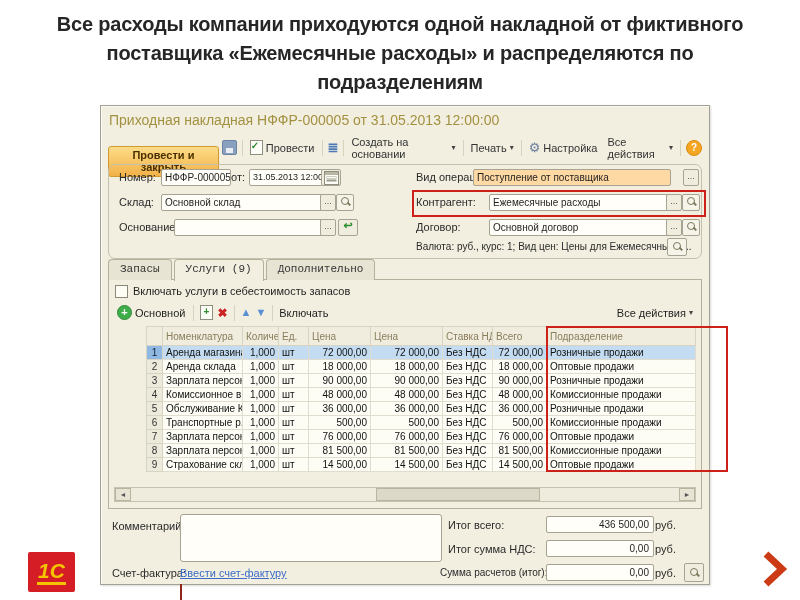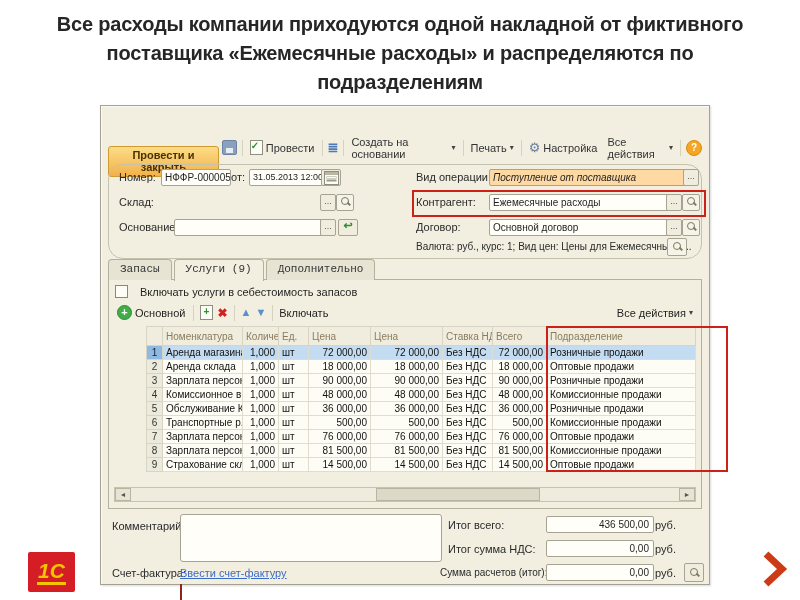--- a/index.html
+++ b/index.html
@@ -44,39 +44,39 @@
   .ic-mag::before{content:"";position:absolute;left:1px;top:1px;width:6px;height:6px;border:1.5px solid #7a7a5e;border-radius:50%;}
   .ic-mag::after{content:"";position:absolute;left:7px;top:7px;width:4px;height:1.5px;background:#7a7a5e;transform:rotate(45deg);}
   .ic-cal{width:13px;height:12px;background:#fdfdf8;border:1px solid #8f8f80;position:relative;}
   .ic-cal::before{content:"";position:absolute;left:0;top:0;right:0;height:3px;background:#b9b6a4;}
   .ic-cal::after{content:"";position:absolute;left:2px;top:5px;right:2px;height:1px;
     box-shadow:0 0 0 0.5px #9a9a8a, 0 3px 0 0.5px #9a9a8a;}
   .ic-undo{color:#2f8f2f;font-weight:bold;font-size:11px;line-height:11px;}
 
   
   .form-panel{position:absolute;left:7px;top:58px;right:7px;height:93px;
-    border:1px solid #c4c1ad;border-radius:15px;font-size:11px;}
+    border:1px solid #c4c1ad;border-radius:7px;font-size:11px;}
   .fld-label{position:absolute;color:#2a2a2a;white-space:nowrap;}
   .fld{position:absolute;height:15px;background:#fffef8;border:1px solid #a6a392;border-radius:2px;
     font-size:10px;line-height:15px;padding:0 3px;white-space:nowrap;overflow:hidden;}
   .fld-orange{background:#ffd9a3;}
   .mini-btn{position:absolute;height:15px;background:#f0edde;border:1px solid #a6a392;border-radius:2px;
     font-size:9px;line-height:13px;text-align:center;color:#555;}
   .mini-btn-flat{background:#f6f4e8;}
   .red-box{position:absolute;border:2px solid #cc2018;pointer-events:none;}
   .currency-info{position:absolute;font-size:10px;color:#2a2a2a;white-space:nowrap;}
 
   
   .tabstrip{position:absolute;left:7px;top:153px;height:21px;display:flex;gap:2px;font-size:11px;z-index:2;}
   .tab{background:#e7e4d4;border:1px solid #b3b09c;border-bottom:none;border-radius:4px 4px 0 0;
     padding:3px 11px 2px;color:#333;font-family:Liberation Mono, monospace;}
   .tab.active{background:#f2efe1;position:relative;margin-bottom:-1px;padding-bottom:3px;}
   .tab-panel{position:absolute;left:7px;top:173px;right:7px;height:228px;border:1px solid #b3b09c;background:#f2efe1;z-index:1;}
 
-  .chk-row{position:absolute;left:6px;top:5px;display:flex;align-items:center;gap:12px;font-size:11px;}
+  .chk-row{position:absolute;left:6px;top:5px;display:flex;align-items:flex-start;gap:5px;font-size:11px;}
   .checkbox{width:11px;height:11px;background:#fdfcf5;border:1px solid #8a8878;flex:none;}
   .actions-row{position:absolute;left:6px;top:24px;right:6px;display:flex;align-items:center;gap:4px;font-size:11px;}
 
   
   .table-wrap{position:absolute;left:5px;top:46px;right:5px;margin-left:32px;}
   table{border-collapse:collapse;width:100%;table-layout:fixed;font-size:10px;}
   th{background:#f0edde;color:#8a7c5c;font-weight:normal;text-align:left;
      border:1px solid #d7d4c4;padding:2px 3px;height:14px;white-space:nowrap;overflow:hidden;}
   td{background:#fdfdf6;border:1px solid #e0ddcf;padding:0 3px;height:13px;white-space:nowrap;overflow:hidden;color:#111;}
   td.num{background:#eceadb;border-color:#d7d4c4;text-align:center;color:#333;}
@@ -109,20 +109,21 @@
     border-bottom:3px solid #f5c400;line-height:22px;padding:0 1px;}
   .next-arrow{position:absolute;right:12px;top:549px;width:28px;height:40px;}
 </style>
 </head>
 <body>
 
 <div class="slide-title">Все расходы компании приходуются одной накладной от фиктивного поставщика «Ежемесячные расходы» и распределяются по подразделениям</div>
 
 <div class="win">
 
+  <div class="titlebar">Приходная накладная НФФР-000005 от 31.05.2013 12:00:00</div>
 
   <div class="toolbar">
     <button class="btn-primary">Провести и закрыть</button>
     <span class="ic ic-floppy"></span>
     <span class="sep"></span>
     <span class="tb-item">
       <span class="ic ic-doc"></span>
       <span>Провести</span>
     </span>
     <span class="sep"></span>
@@ -153,30 +154,31 @@
 
   <div class="form-panel">
 
     <span class="fld-label" style="left:10px;top:6px;">Номер:</span>
     <span class="fld" style="left:52px;top:4px;width:62px;">НФФР-000005</span>
     <span class="fld-label" style="left:122px;top:6px;">от:</span>
     <span class="fld" style="left:140px;top:4px;width:66px;font-size:9px;">31.05.2013 12:00:00</span>
     <span class="mini-btn" style="left:212px;top:4px;width:18px;"><span class="ic ic-cal" style="margin-top:1px;"></span></span>
 
     <span class="fld-label" style="left:10px;top:31px;">Склад:</span>
+    <span class="fld" style="left:52px;top:29px;width:156px;">Основной склад</span>
     <span class="mini-btn" style="left:211px;top:29px;width:14px;">...</span>
     <span class="mini-btn mini-btn-flat" style="left:227px;top:29px;width:16px;"><span class="ic ic-mag" style="margin-top:1px;"></span></span>
 
     <span class="fld-label" style="left:10px;top:56px;">Основание:</span>
     <span class="fld" style="left:65px;top:54px;width:143px;"></span>
     <span class="mini-btn" style="left:211px;top:54px;width:14px;">...</span>
     <span class="mini-btn" style="left:229px;top:54px;width:18px;"><span class="ic ic-undo">↩</span></span>
 
     <span class="fld-label" style="left:307px;top:6px;">Вид операции:</span>
-    <span class="fld fld-orange" style="left:380px;top:4px;width:190px;font-style:italic;">Поступление от поставщика</span>
+    <span class="fld fld-orange" style="left:364px;top:4px;width:190px;">Поступление от поставщика</span>
     <span class="mini-btn" style="left:574px;top:4px;width:14px;">...</span>
 
     <span class="fld-label" style="left:307px;top:31px;">Контрагент:</span>
     <span class="fld" style="left:380px;top:29px;width:174px;">Ежемесячные расходы</span>
     <span class="mini-btn" style="left:557px;top:29px;width:14px;">...</span>
     <span class="mini-btn mini-btn-flat" style="left:573px;top:29px;width:16px;"><span class="ic ic-mag" style="margin-top:1px;"></span></span>
     <span class="red-box" style="left:303px;top:25px;width:290px;height:23px;"></span>
 
     <span class="fld-label" style="left:307px;top:56px;">Договор:</span>
     <span class="fld" style="left:380px;top:54px;width:174px;">Основной договор</span>

